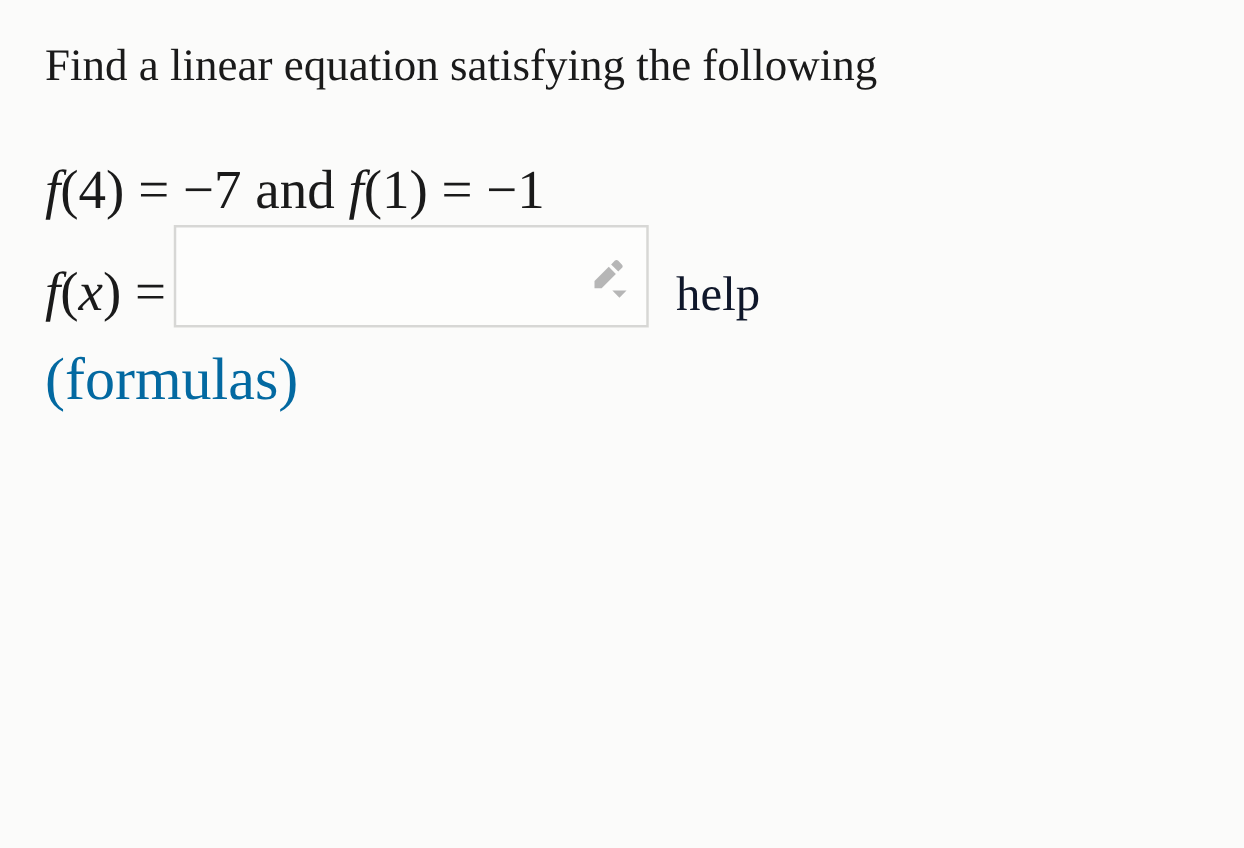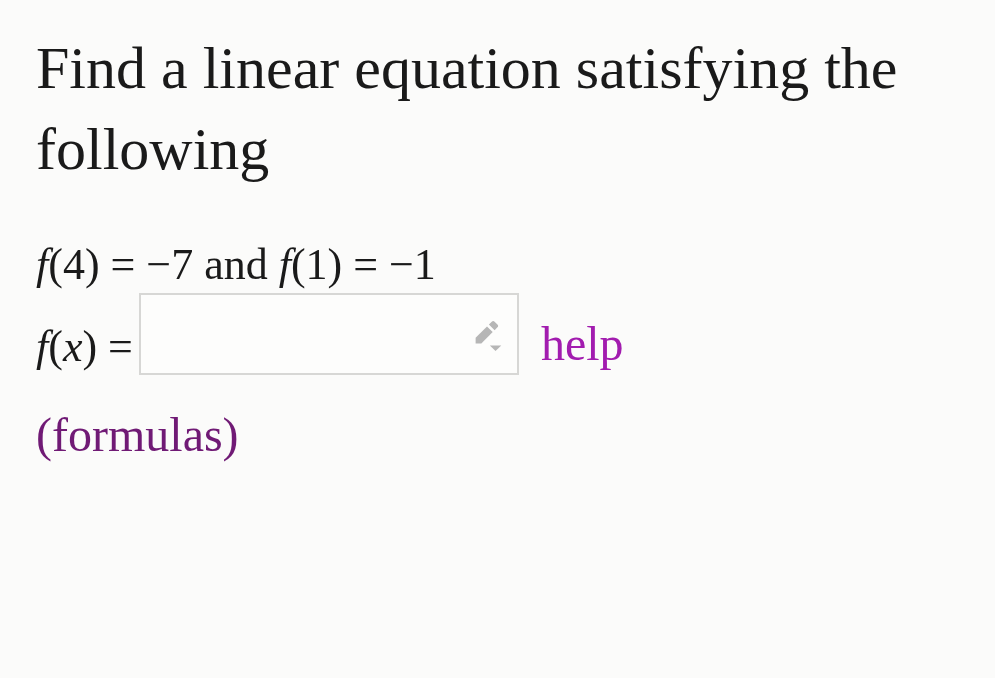--- a/index.html
+++ b/index.html
@@ -8,21 +8,21 @@
     width: 995px;
     height: 678px;
     background: #fbfbfa;
     font-family: Georgia, "Times New Roman", serif;
     color: #1a1a1a;
   }
   .container {
     padding: 28px 36px 0 36px;
   }
   .prompt-line {
-    font-size: 60px;
+    font-size: 36px;
     line-height: 1.35;
     margin-bottom: 46px;
   }
   .cond-line {
     font-size: 44px;
     line-height: 1.3;
   }
   .answer-row {
     display: flex;
     align-items: flex-end;
@@ -64,29 +64,29 @@
     transform: translateY(-50%);
     width: 40px;
     height: 40px;
     display: flex;
     align-items: center;
     justify-content: center;
     color: #b6b6b6;
     cursor: pointer;
   }
   .help-link {
-    color: #a21caf;
-    font-size: 48px;
+    color: #0f172a;
+    font-size: 39px;
     cursor: pointer;
   }
   .formulas-line {
-    color: #701a75;
+    color: #0369a1;
     font-size: 48px;
     cursor: pointer;
-    margin-top: 32px;
+    margin-top: 14px;
   }
 </style>
 </head>
 <body>
 
 <div class="container">
 
   <div class="prompt-line">Find a linear equation satisfying the following</div>
 
   <div class="cond-line math">

